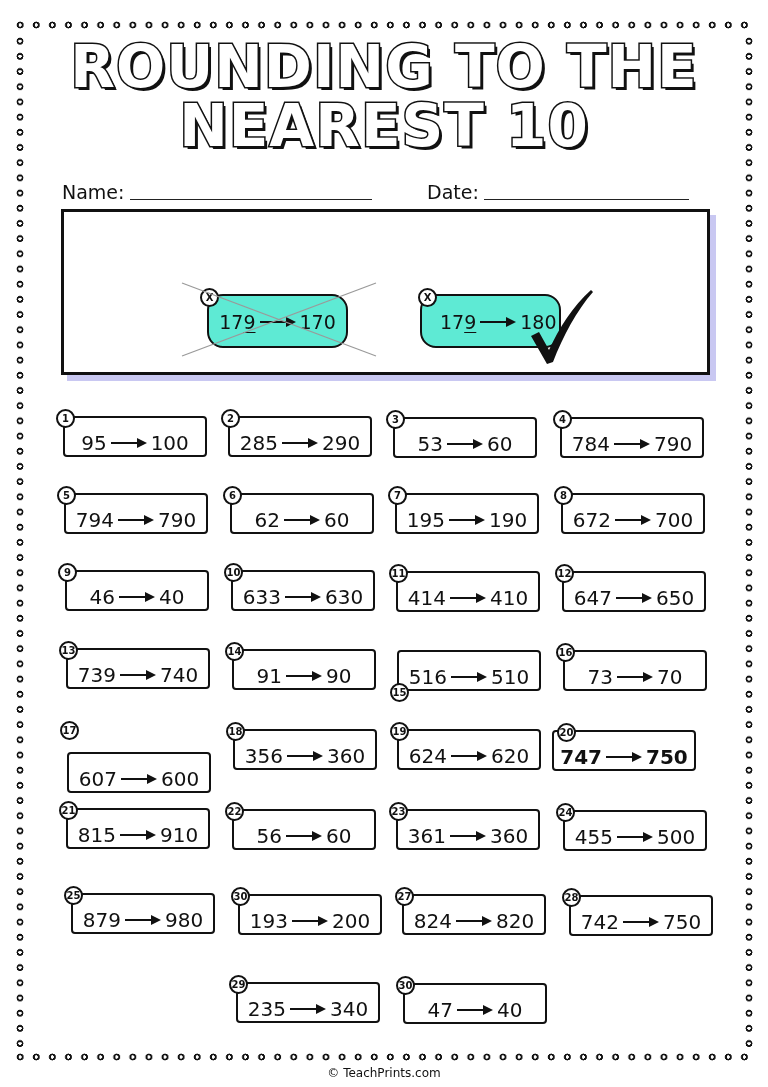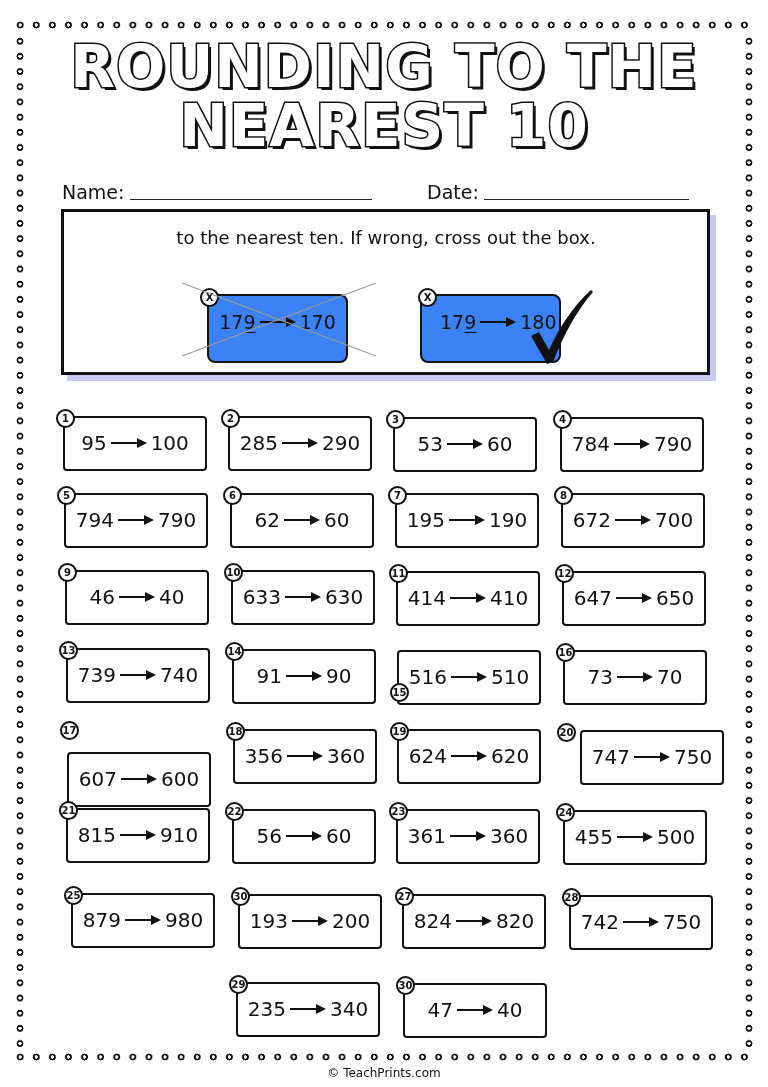--- a/index.html
+++ b/index.html
@@ -38,32 +38,32 @@
     }
     .instr-box {
       position: absolute; left: 61px; top: 209px; width: 643px; height: 160px;
       background: #fff; border: 3.5px solid #111; box-sizing: content-box;
     }
     .instr-text {
       position: absolute; left: 61px; top: 224px; width: 650px; text-align: center;
       font-size: 18px; line-height: 27px; color: #111;
     }
     .ex-box {
-      position: absolute; width: 141px; height: 69px;
-      border: 2.5px solid #111; border-radius: 8px; background: #3b82f6;
+      position: absolute; width: 141px; height: 54px;
+      border: 2.5px solid #111; border-radius: 16px; background: #5eead4;
       box-sizing: border-box;
     }
     .badge {
       position: absolute; width: 19px; height: 19px; border-radius: 50%;
       border: 2px solid #111; background: #fff; box-sizing: border-box;
       font-size: 10px; line-height: 15px; text-align: center; color: #111;
       font-weight: bold;
     }
     .prob-box {
-      position: absolute; width: 144px; height: 55px;
+      position: absolute; width: 144px; height: 41px;
       border: 2.6px solid #111; border-radius: 4px; background: #fff;
       box-sizing: border-box;
     }
     .prob-content {
       position: absolute; left: 0; right: 0; top: 13px;
       display: flex; align-items: center; justify-content: center; gap: 4px;
       font-size: 20px; line-height: 24px; color: #111;
     }
     .arrow {
       display: inline-block; position: relative; width: 36px; height: 10px;
@@ -93,21 +93,20 @@
 <div class="title" style="top:97px;">NEAREST 10</div>
 
 <div class="field-label" style="left:62px; top:181px;">Name:</div>
 <div class="field-line" style="left:130px; top:199px; width:242px;"></div>
 <div class="field-label" style="left:427px; top:181px;">Date:</div>
 <div class="field-line" style="left:484px; top:199px; width:205px;"></div>
 
 <div class="instr-shadow"></div>
 <div class="instr-box"></div>
 <div class="instr-text">
-  <div>to the nearest ten.  If wrong, cross out the box.</div>
 </div>
 
 <div class="ex-box" style="left:207px; top:294px;">
   <div class="prob-content" style="top:14px; font-size:19px;">
     <span><span>17</span><span class="u">9</span></span>
     <span class="arrow"></span>
     <span>170</span>
   </div>
 </div>
 <div class="badge" style="left:200px; top:288px;">X</div>
@@ -274,21 +273,21 @@
     </div>
     <div class="badge" style="left: 226px; top: 722px;">18</div>
     <div class="prob-box" style="left: 397px; top: 729px;">
       <div class="prob-content">
         <span>624</span>
         <span class="arrow"></span>
         <span>620</span>
       </div>
     </div>
     <div class="badge" style="left: 390px; top: 722px;">19</div>
-    <div class="prob-box" style="left: 580px; top: 730px;">
+    <div class="prob-box" style="left: 552px; top: 730px; font-weight: bold;">
       <div class="prob-content">
         <span>747</span>
         <span class="arrow"></span>
         <span>750</span>
       </div>
     </div>
     <div class="badge" style="left: 557px; top: 723px;">20</div>
     <div class="prob-box" style="left: 66px; top: 808px;">
       <div class="prob-content">
         <span>815</span>

